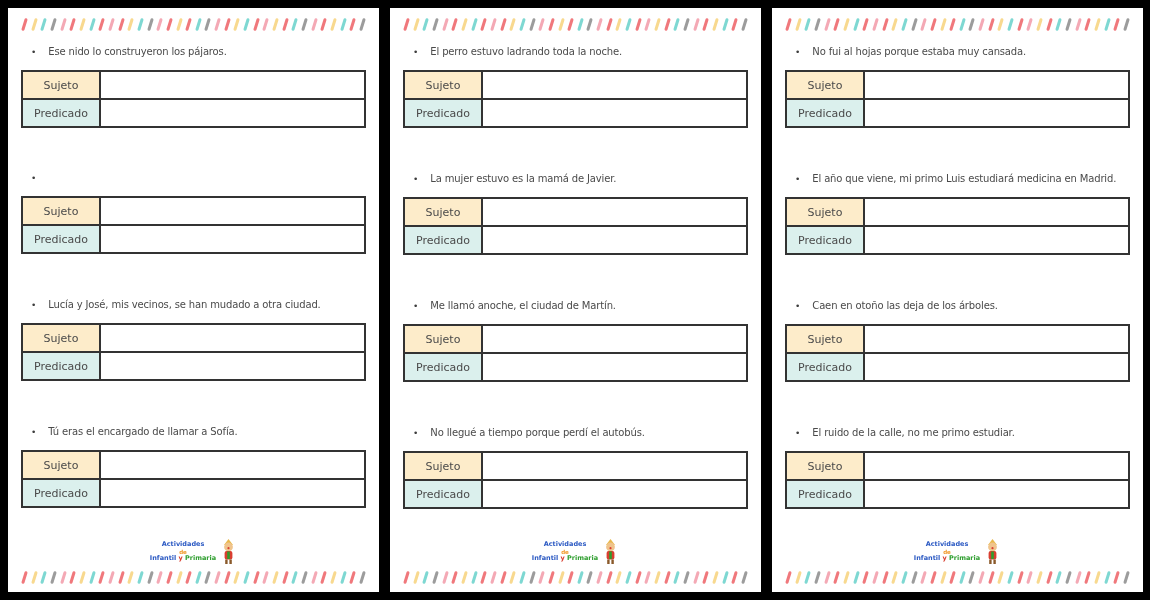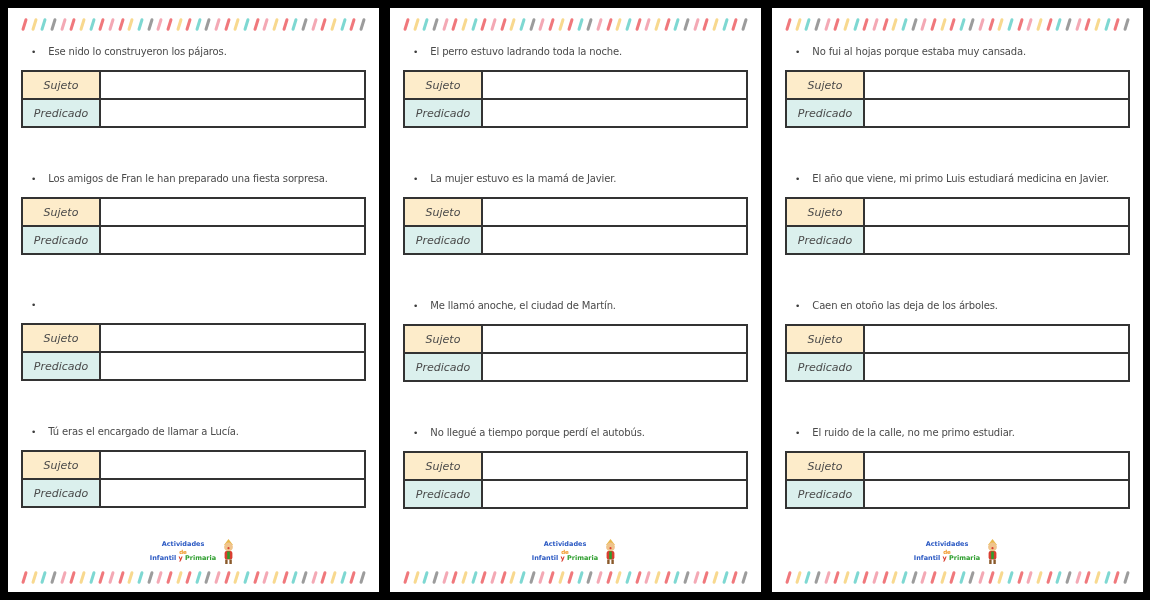--- a/index.html
+++ b/index.html
@@ -65,21 +65,20 @@
   }
   table.answer-table td {
     border: 2px solid var(--table_border, #333);
     height: 28px;
   }
   td.label-cell {
     width: 78px;
     text-align: center;
     font-size: 11px;
     color: var(--text, #4a4a4a);
-    font-style: italic;
   }
   td.sujeto-cell   { background: var(--sujeto_bg, #fdecca); }
   td.predicado-cell{ background: var(--predicado_bg, #dbf0ed); }
   td.answer-cell   { background: #ffffff; }
   .logo {
     height: 32px;
     flex-shrink: 0;
     display: flex;
     justify-content: center;
     align-items: center;
@@ -161,58 +160,58 @@
             <td class="label-cell predicado-cell">Predicado</td>
             <td class="answer-cell"></td>
           </tr>
         </tbody>
           </table>
       </div>
 
       <div class="block">
         <div class="sentence-row">
           <span class="bullet">•</span>
-          <span class="sentence">Los amigos de Fran le han preparado una fiesta sorpresa.</span>
-        </div>
-        <table class="answer-table">
-          <tbody>
-              <tr>
-            <td class="label-cell sujeto-cell">Sujeto</td>
-            <td class="answer-cell"></td>
-          </tr>
-          <tr>
-            <td class="label-cell predicado-cell">Predicado</td>
-            <td class="answer-cell"></td>
-          </tr>
-        </tbody>
-          </table>
-      </div>
-
-      <div class="block">
-        <div class="sentence-row">
-          <span class="bullet">•</span>
-        </div>
-        <table class="answer-table">
-          <tbody>
-              <tr>
-            <td class="label-cell sujeto-cell">Sujeto</td>
-            <td class="answer-cell"></td>
-          </tr>
-          <tr>
-            <td class="label-cell predicado-cell">Predicado</td>
-            <td class="answer-cell"></td>
-          </tr>
-        </tbody>
-          </table>
-      </div>
-
-      <div class="block">
-        <div class="sentence-row">
-          <span class="bullet">•</span>
-          <span class="sentence">Tú eras el encargado de llamar a Lucía.</span>
+        </div>
+        <table class="answer-table">
+          <tbody>
+              <tr>
+            <td class="label-cell sujeto-cell">Sujeto</td>
+            <td class="answer-cell"></td>
+          </tr>
+          <tr>
+            <td class="label-cell predicado-cell">Predicado</td>
+            <td class="answer-cell"></td>
+          </tr>
+        </tbody>
+          </table>
+      </div>
+
+      <div class="block">
+        <div class="sentence-row">
+          <span class="bullet">•</span>
+          <span class="sentence">Lucía y José, mis vecinos, se han mudado a otra ciudad.</span>
+        </div>
+        <table class="answer-table">
+          <tbody>
+              <tr>
+            <td class="label-cell sujeto-cell">Sujeto</td>
+            <td class="answer-cell"></td>
+          </tr>
+          <tr>
+            <td class="label-cell predicado-cell">Predicado</td>
+            <td class="answer-cell"></td>
+          </tr>
+        </tbody>
+          </table>
+      </div>
+
+      <div class="block">
+        <div class="sentence-row">
+          <span class="bullet">•</span>
+          <span class="sentence">Tú eras el encargado de llamar a Sofía.</span>
         </div>
         <table class="answer-table">
           <tbody>
               <tr>
             <td class="label-cell sujeto-cell">Sujeto</td>
             <td class="answer-cell"></td>
           </tr>
           <tr>
             <td class="label-cell predicado-cell">Predicado</td>
             <td class="answer-cell"></td>
@@ -508,21 +507,21 @@
             <td class="label-cell predicado-cell">Predicado</td>
             <td class="answer-cell"></td>
           </tr>
         </tbody>
           </table>
       </div>
 
       <div class="block">
         <div class="sentence-row">
           <span class="bullet">•</span>
-          <span class="sentence">El año que viene, mi primo Luis estudiará medicina en Javier.</span>
+          <span class="sentence">El año que viene, mi primo Luis estudiará medicina en Madrid.</span>
         </div>
         <table class="answer-table">
           <tbody>
               <tr>
             <td class="label-cell sujeto-cell">Sujeto</td>
             <td class="answer-cell"></td>
           </tr>
           <tr>
             <td class="label-cell predicado-cell">Predicado</td>
             <td class="answer-cell"></td>

